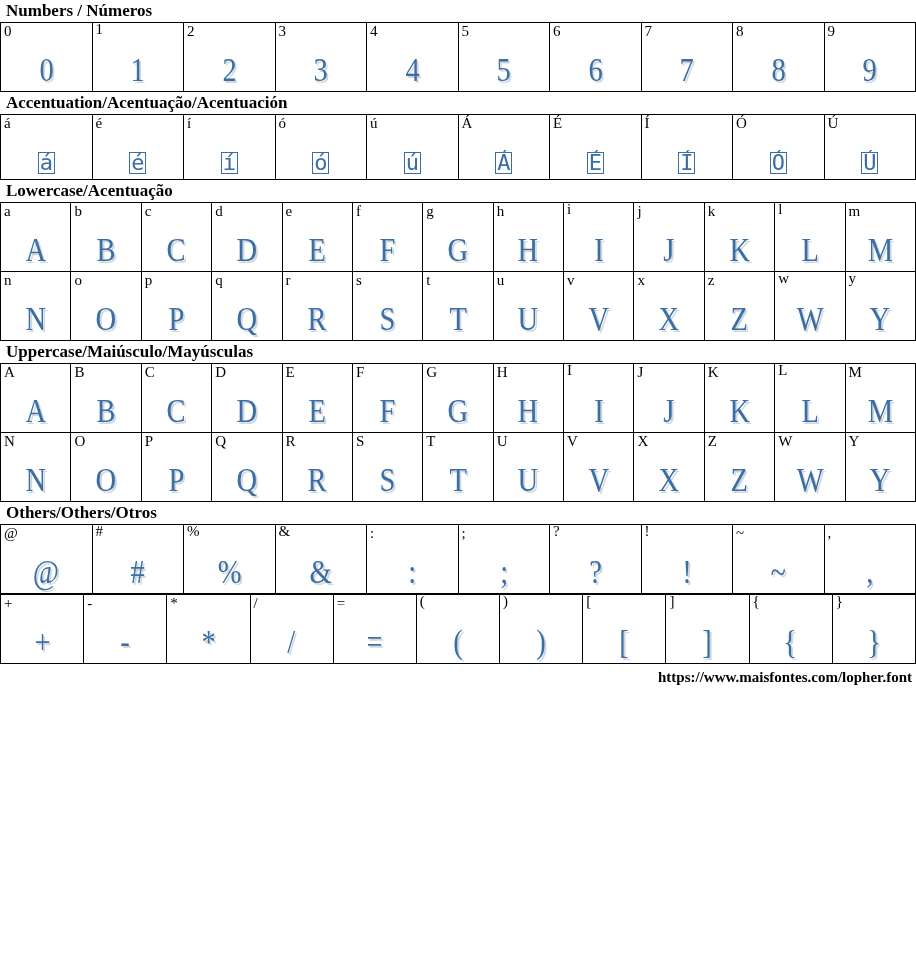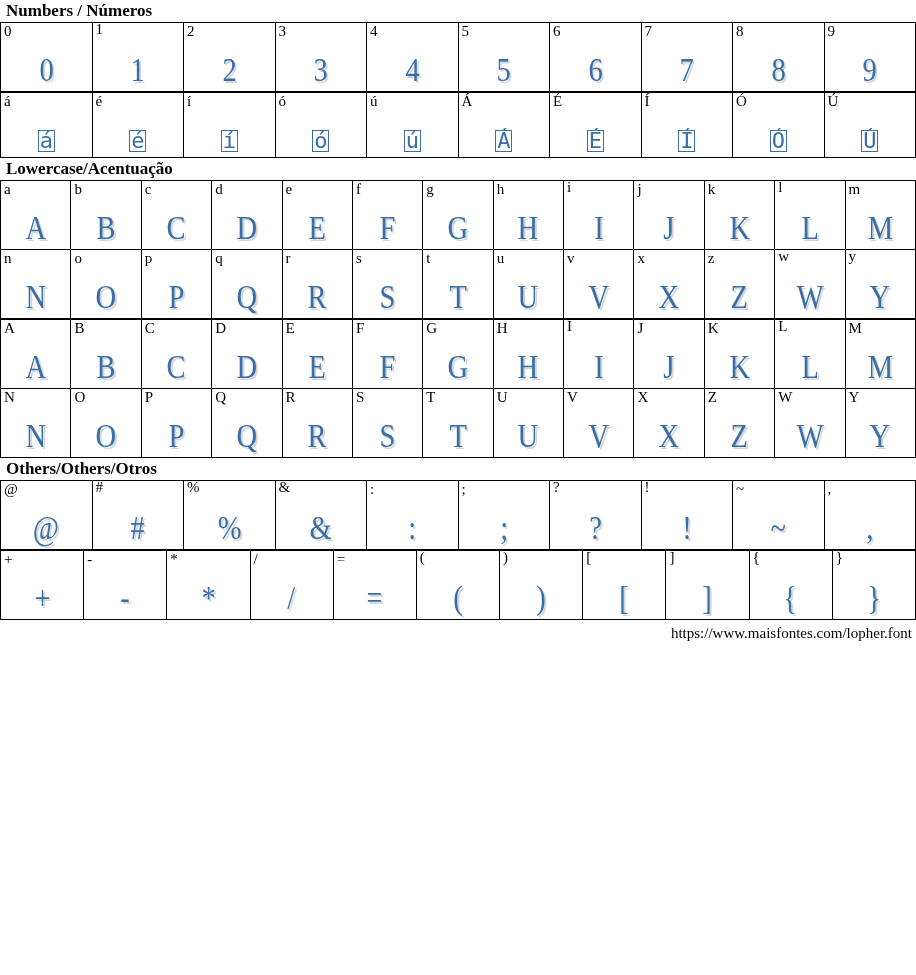--- a/index.html
+++ b/index.html
@@ -81,21 +81,21 @@
     line-height: 20px;
     text-shadow: none;
     transform: none;
     font-family: "DejaVu Sans Mono", monospace;
   }
   
   .lbl.up { top: -2px; }
   .footer {
     text-align: right;
     font-family: "Liberation Serif", serif;
-    font-weight: normal;
+    font-weight: bold;
     font-size: 15px;
     line-height: 20px;
     padding: 3px 4px 0 0;
     color: #000;
   }
 </style>
 </head>
 <body>
 
 <div class="page">
@@ -161,20 +161,21 @@
       <td>
             <div class="cell">
               <span class="lbl">9</span>
               <span class="gl"><span>9</span></span>
             </div>
           </td>
     </tr>
   </tbody>
     </table>
 
+  <div class="section-title">Accentuation/Acentuação/Acentuación</div>
   <table class="glyphs accents">
     <tbody>
         <tr>
       <td>
             <div class="cell">
               <span class="lbl">á</span>
               <span class="gl box"><span>á</span></span>
             </div>
           </td>
       <td>
@@ -394,20 +395,21 @@
       <td>
             <div class="cell">
               <span class="lbl up">y</span>
               <span class="gl"><span>Y</span></span>
             </div>
           </td>
     </tr>
   </tbody>
     </table>
 
+  <div class="section-title">Uppercase/Maiúsculo/Mayúsculas</div>
   <table class="glyphs">
     <tbody>
         <tr>
       <td>
             <div class="cell">
               <span class="lbl">A</span>
               <span class="gl"><span>A</span></span>
             </div>
           </td>
       <td>

